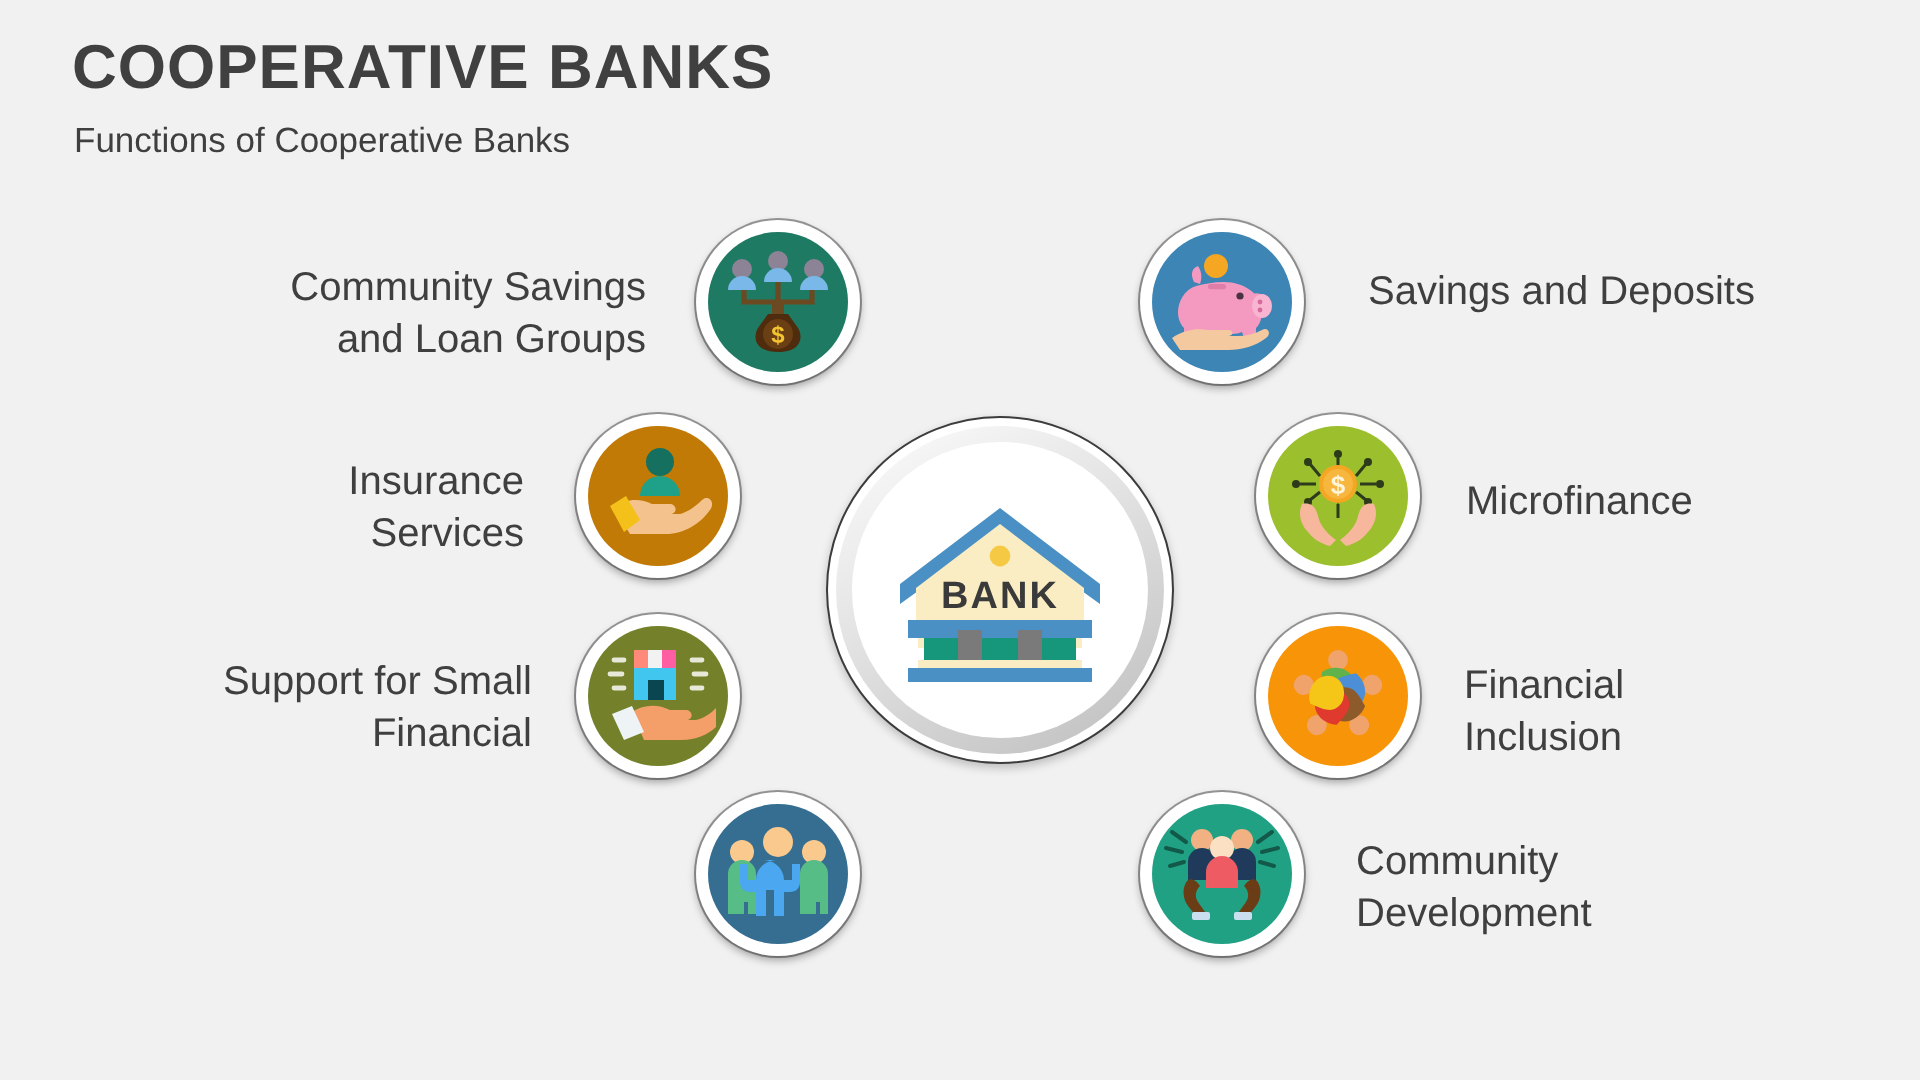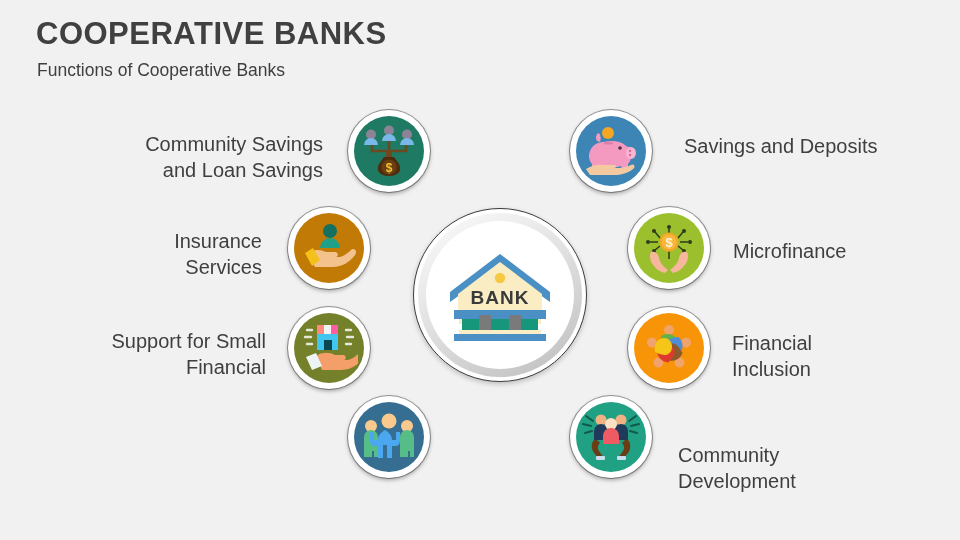--- a/index.html
+++ b/index.html
@@ -129,21 +129,21 @@
 </head>
 <body>
 
 <div class="slide">
 
   <div class="title">COOPERATIVE BANKS</div>
   <div class="subtitle">Functions of Cooperative Banks</div>
 
   <div class="label right-align" style="left:130px; top:132px; width:193px;">
     <div>Community Savings</div>
-    <div>and Loan Savings</div>
+    <div>and Loan Groups</div>
   </div>
 
   <div class="label right-align" style="left:130px; top:229px; width:132px;">
     <div>Insurance</div>
     <div>Services</div>
   </div>
 
   <div class="label right-align" style="left:110px; top:329px; width:156px;">
     <div>Support for Small</div>
     <div>Financial</div>
@@ -156,21 +156,21 @@
 
   <div class="label left-align" style="left:733px; top:239px; width:180px;">
     <div>Microfinance</div>
   </div>
 
   <div class="label left-align" style="left:732px; top:331px; width:170px;">
     <div>Financial</div>
     <div>Inclusion</div>
   </div>
 
-  <div class="label left-align" style="left:678px; top:419px; width:190px;margin-top:24px;">
+  <div class="label left-align" style="left:678px; top:419px; width:190px;">
     <div>Community</div>
     <div>Development</div>
   </div>
 
   <div class="center-node">
     <div class="center-outer"></div>
     <div class="center-ring"></div>
     <div class="center-inner">
       <span>
         <svg width="108" height="94" viewBox="0 0 108 94">

